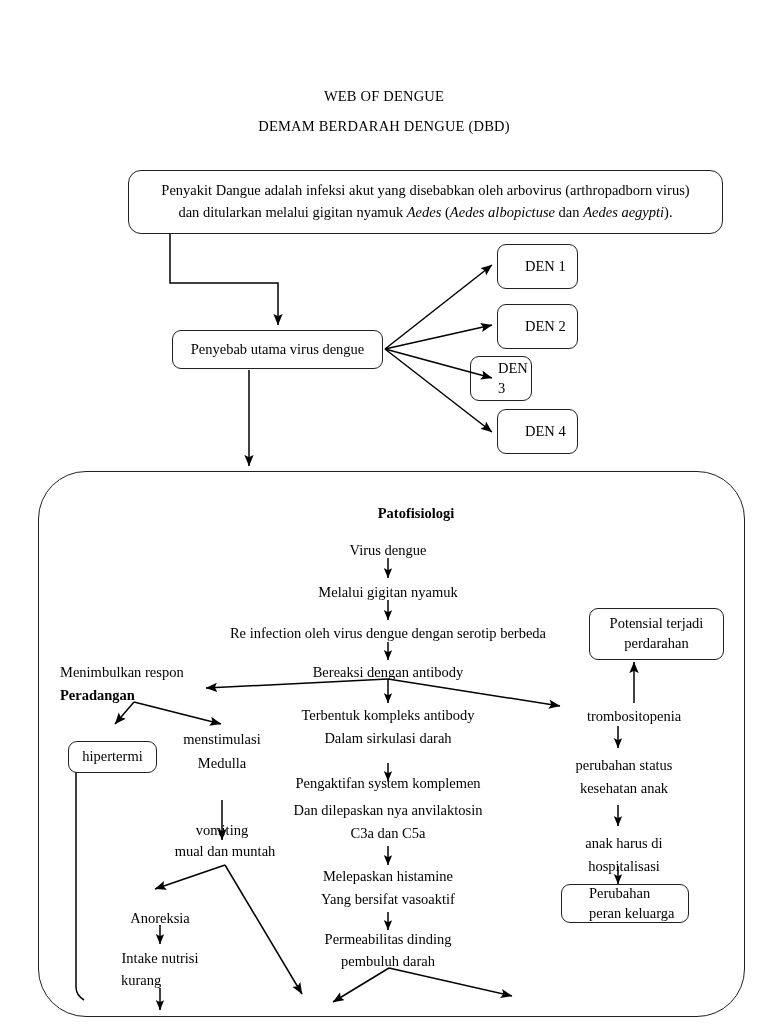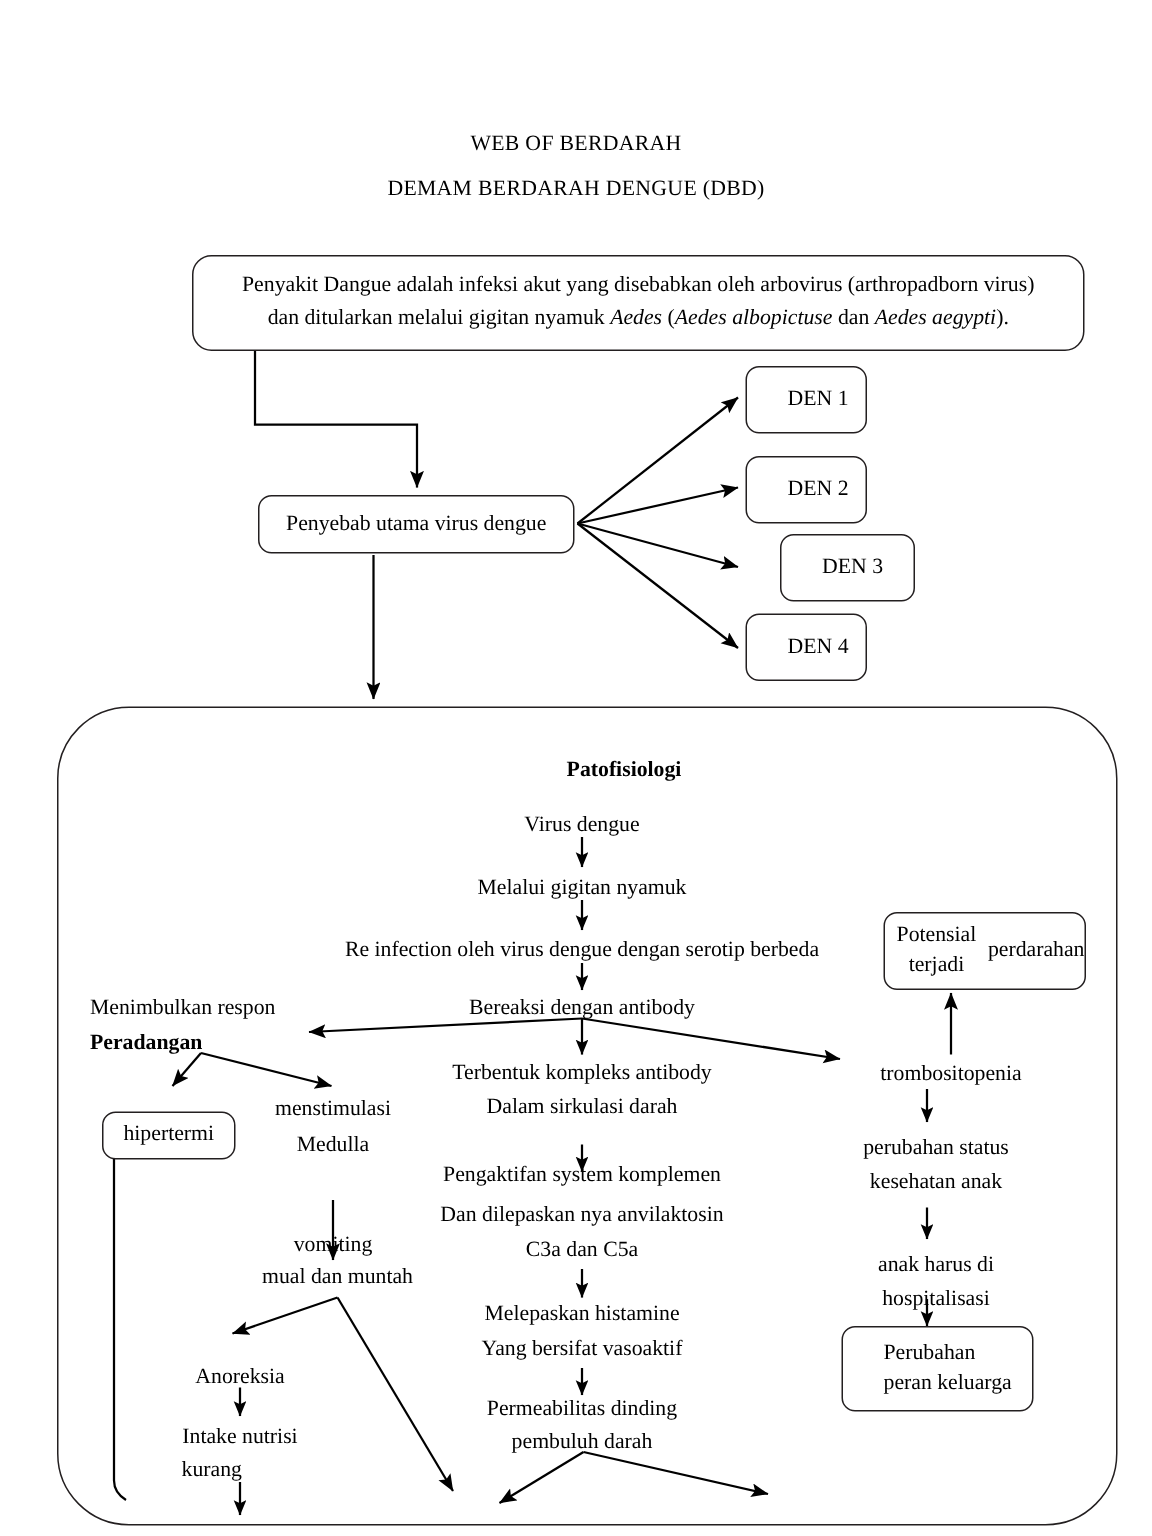--- a/index.html
+++ b/index.html
@@ -36,33 +36,33 @@
   .patobox{
     position:absolute;box-sizing:border-box;
     border:1.4px solid #231f20;border-radius:48px;background:transparent;
   }
 </style>
 </head>
 <body>
 
 <div id="stage">
 
-  <div class="ttl" style="top:88px;">WEB OF BERDARAH</div>
+  <div class="ttl" style="top:88px;">WEB OF DENGUE</div>
   <div class="ttl" style="top:118px;">DEMAM BERDARAH DENGUE (DBD)</div>
 
   <div class="intro" style="left:128px;top:170px;width:595px;height:64px;">
     <div>Penyakit Dangue adalah infeksi akut yang disebabkan oleh arbovirus (arthropadborn virus)</div>
     <div><span>dan ditularkan melalui gigitan nyamuk </span><i>Aedes</i><span> (</span><i>Aedes albopictuse</i><span> dan </span><i>Aedes aegypti</i><span>).</span></div>
   </div>
 
   <div class="boxtxt" style="left:172px;top:330px;width:211px;height:39px;">Penyebab utama virus dengue</div>
 
   <div class="boxtxt left" style="left:497px;top:244px;width:81px;height:45px;">DEN 1</div>
   <div class="boxtxt left" style="left:497px;top:304px;width:81px;height:45px;">DEN 2</div>
-  <div class="boxtxt left" style="left:520px;top:356px;width:90px;height:45px;">DEN 3</div>
+  <div class="boxtxt left" style="left:470px;top:356px;width:62px;height:45px;">DEN 3</div>
   <div class="boxtxt left" style="left:497px;top:409px;width:81px;height:45px;">DEN 4</div>
 
   <div class="patobox" style="left:38px;top:471px;width:707px;height:546px;"></div>
 
   <svg class="layer" viewBox="0 0 768 1024">
     <defs>
       <marker id="ah" markerWidth="9" markerHeight="9" refX="7.4" refY="3.1" orient="auto" markerUnits="strokeWidth">
         <path d="M0,0 L7.6,3.1 L0,6.2 L1.5,3.1 Z" fill="#000"></path>
       </marker>
       <marker id="ahs" markerWidth="8" markerHeight="8" refX="6.6" refY="2.8" orient="auto" markerUnits="strokeWidth">
@@ -196,29 +196,29 @@
   <div class="boxtxt" style="left:68px;top:741px;width:89px;height:32px;">hipertermi</div>
 
   <div class="node" style="left:172px;top:729px;width:100px;">menstimulasi</div>
   <div class="node" style="left:172px;top:753px;width:100px;">Medulla</div>
   <div class="node" style="left:172px;top:820px;width:100px;">vomiting</div>
   <div class="node" style="left:155px;top:841px;width:140px;">mual dan muntah</div>
   <div class="node" style="left:100px;top:908px;width:120px;">Anoreksia</div>
   <div class="node" style="left:100px;top:948px;width:120px;">Intake nutrisi</div>
   <div class="node" style="left:121px;top:970px;width:78px;text-align:left;">kurang</div>
 
-  <div class="boxtxt" style="left:589px;top:608px;width:135px;height:52px;flex-direction:row;">
+  <div class="boxtxt" style="left:589px;top:608px;width:135px;height:52px;flex-direction:column;">
     <div>Potensial terjadi</div>
     <div>perdarahan</div>
   </div>
 
   <div class="node" style="left:558px;top:706px;width:152px;">trombositopenia</div>
   <div class="node" style="left:548px;top:755px;width:152px;">perubahan status</div>
   <div class="node" style="left:548px;top:778px;width:152px;">kesehatan anak</div>
   <div class="node" style="left:548px;top:833px;width:152px;">anak harus di</div>
   <div class="node" style="left:548px;top:856px;width:152px;">hospitalisasi</div>
 
-  <div class="boxtxt left" style="left:561px;top:884px;width:128px;height:57px;flex-direction:column;align-items:flex-start;justify-content:center;">
+  <div class="boxtxt left" style="left:561px;top:884px;width:128px;height:39px;flex-direction:column;align-items:flex-start;justify-content:center;">
     <div>Perubahan</div>
     <div>peran keluarga</div>
   </div>
 
 </div>
 
 </body></html>

